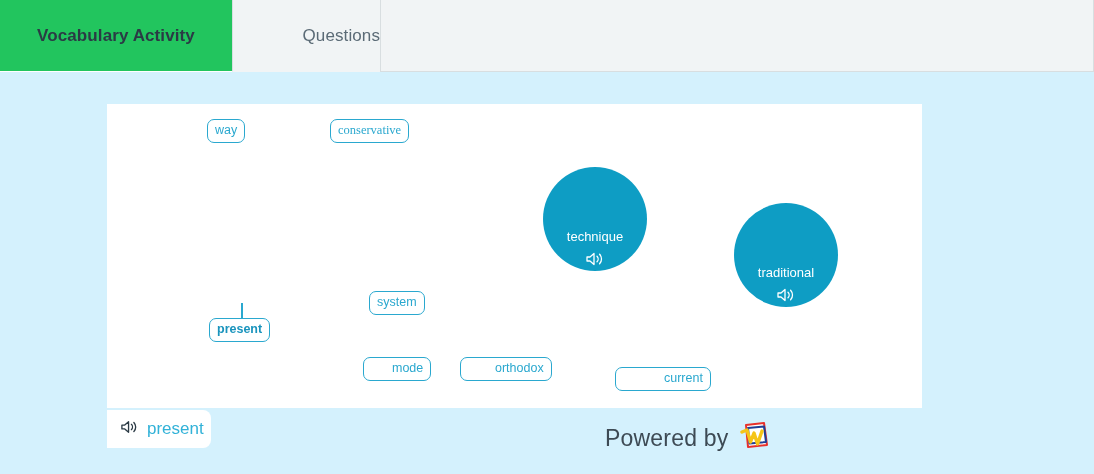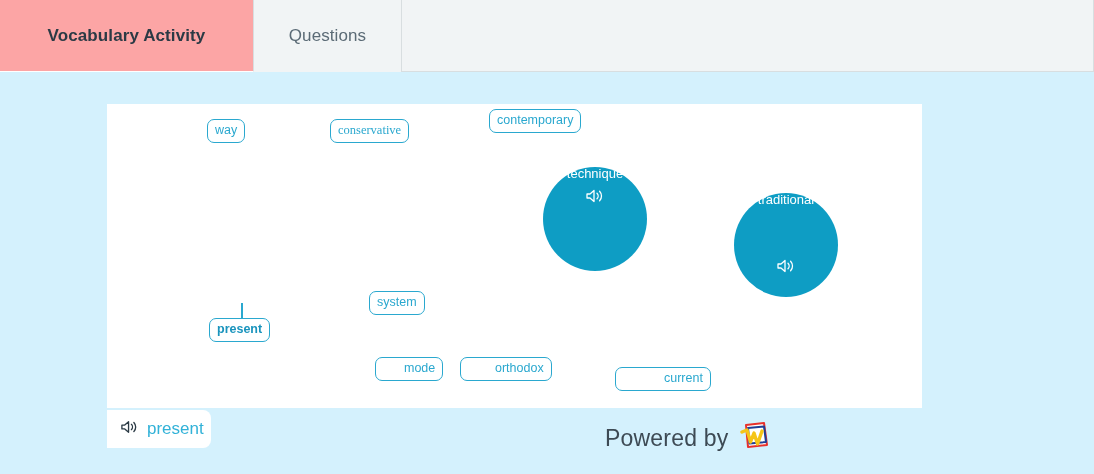--- a/index.html
+++ b/index.html
@@ -40,32 +40,33 @@
     justify-content: center;
     box-sizing: border-box;
     height: 72px;
     border-right: 1px solid #d8dee0;
     font-size: 17px;
     letter-spacing: 0.1px;
     cursor: pointer;
     user-select: none;
   }
   .tab.active {
-    background: #fca5a5;
+    background: #22c55e;
     color: #2b3a45;
     font-weight: bold;
-    width: 254px;
+    width: 233px;
     border-bottom: 1px solid #ffffff;
     margin-bottom: -1px;
   }
   .tab.inactive {
     background: #f1f4f5;
     color: #5b6b76;
     font-weight: normal;
     width: 148px;
+    justify-content: flex-end;
   }
   .tab-filler {
     position: absolute;
     left: 381px;
     top: 0;
     right: 0;
     height: 71px;
     background: #f1f4f5;
     box-sizing: border-box;
     border-right: 1px solid #d8dee0;
@@ -91,21 +92,21 @@
   }
 
   
   .bubble {
     position: absolute;
     border-radius: 50%;
     background: #0e9dc4;
     display: flex;
     flex-direction: column;
     align-items: center;
-    justify-content: flex-start;
+    justify-content: flex-end;
     cursor: pointer;
     user-select: none;
   }
   .bubble-label {
     color: #ffffff;
     font-size: 13px;
     line-height: 14px;
     text-align: center;
     white-space: nowrap;
   }
@@ -213,42 +214,41 @@
       <span class="bubble-label">technique</span>
       <span class="spk">
         <svg width="20" height="16" viewBox="0 0 20 16" aria-hidden="true">
           <path d="M2 6 H5 L9 2.5 V13.5 L5 10 H2 Z" fill="none" stroke="#ffffff" stroke-width="1.3" stroke-linejoin="round"></path>
           <path d="M12 5.2 A4 4 0 0 1 12 10.8" fill="none" stroke="#ffffff" stroke-width="1.3" stroke-linecap="round"></path>
           <path d="M14.6 3.2 A7 7 0 0 1 14.6 12.8" fill="none" stroke="#ffffff" stroke-width="1.3" stroke-linecap="round"></path>
         </svg>
       </span>
     </div>
 
-    <div class="bubble" style="left:627px; top:89px; width:104px; height:104px;gap:44px;">
+    <div class="bubble" style="left:627px; top:99px; width:104px; height:104px;">
       <span class="bubble-label">traditional</span>
       <span class="spk">
         <svg width="20" height="16" viewBox="0 0 20 16" aria-hidden="true">
           <path d="M2 6 H5 L9 2.5 V13.5 L5 10 H2 Z" fill="none" stroke="#ffffff" stroke-width="1.3" stroke-linejoin="round"></path>
           <path d="M12 5.2 A4 4 0 0 1 12 10.8" fill="none" stroke="#ffffff" stroke-width="1.3" stroke-linecap="round"></path>
           <path d="M14.6 3.2 A7 7 0 0 1 14.6 12.8" fill="none" stroke="#ffffff" stroke-width="1.3" stroke-linecap="round"></path>
         </svg>
       </span>
     </div>
 
     <div class="tag" style="left:100px; top:15px;">way</div>
 
     <div class="tag" style="left:223px; top:15px;font-family:Liberation Serif, serif;">conservative</div>
 
-    <div class="tag" style="left:382px; top:5px;">contemporary</div>
 
     <div class="tag" style="left:262px; top:187px;">system</div>
 
     <div class="tag bold" style="left:102px; top:214px;">present</div>
 
-    <div class="tag" style="left:268px; top:253px;padding-left:28px;">mode</div>
+    <div class="tag" style="left:256px; top:253px;padding-left:28px;">mode</div>
 
     <div class="tag" style="left:353px; top:253px;padding-left:34px;">orthodox</div>
 
     <div class="tag" style="left:508px; top:263px;padding-left:48px;">current</div>
 
   </div>
 
   <div class="audio-chip">
     <span>
       <svg width="19" height="16" viewBox="0 0 20 16" aria-hidden="true">

